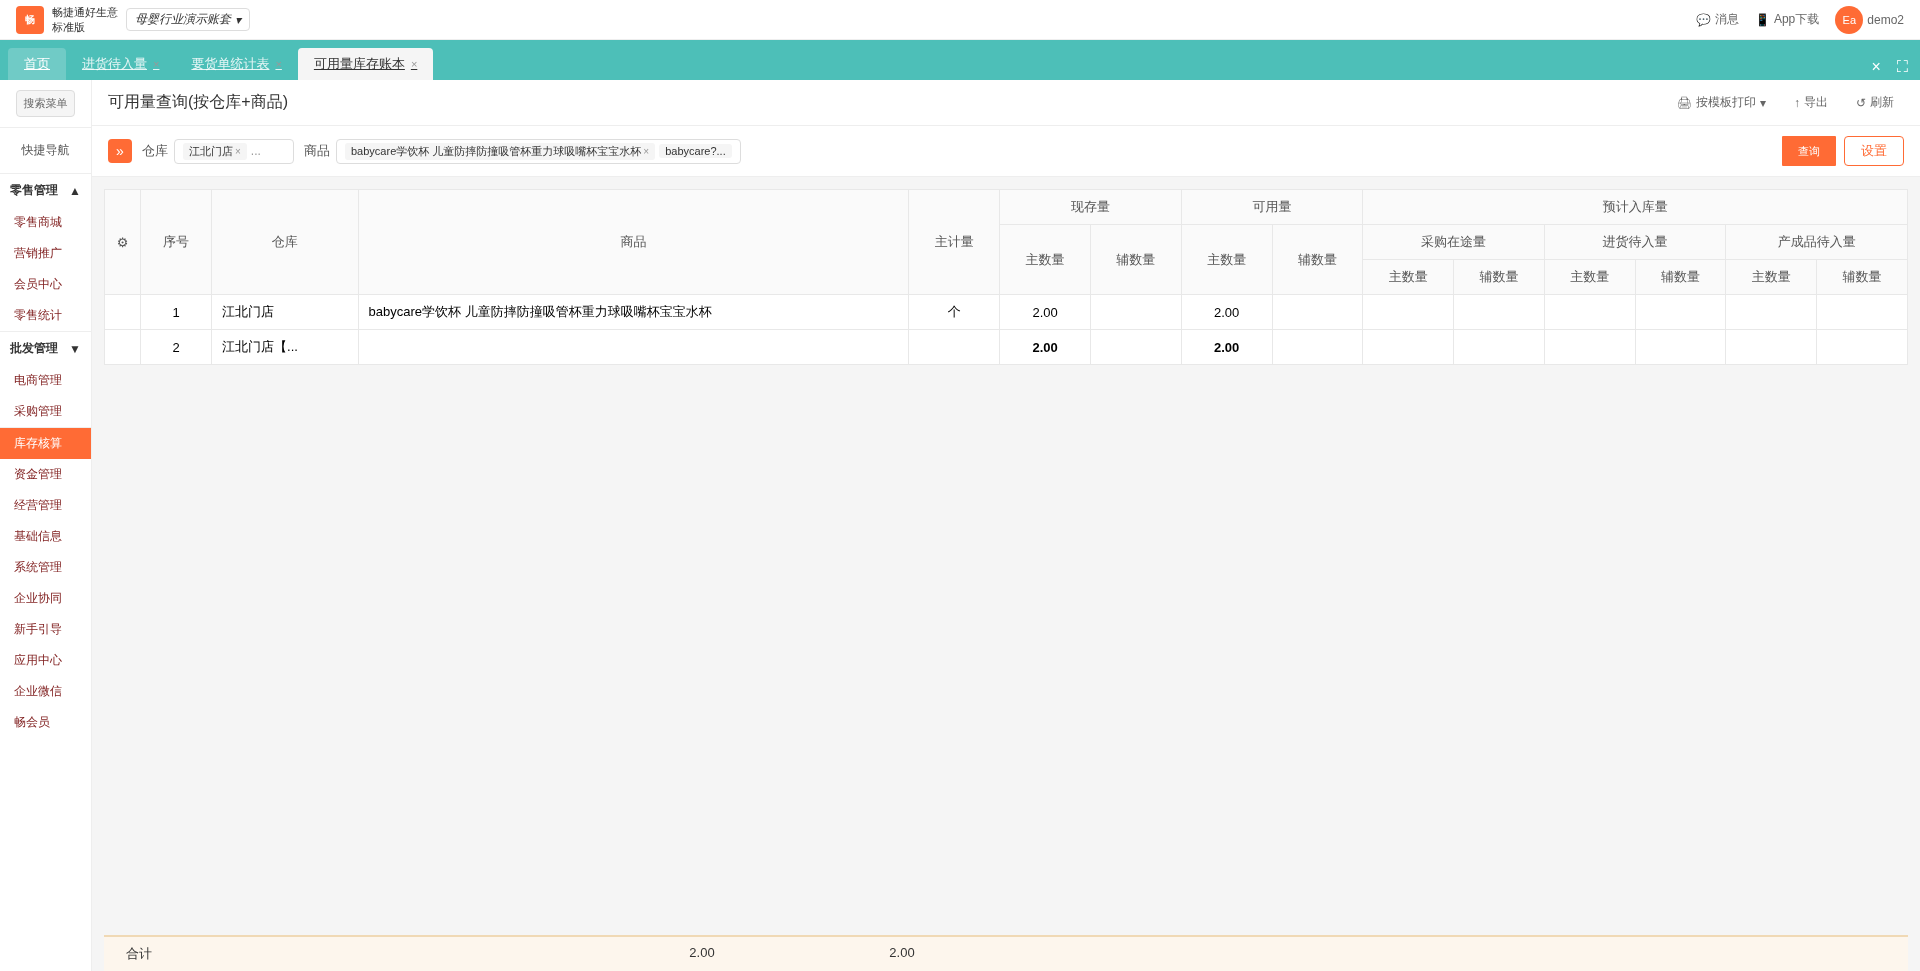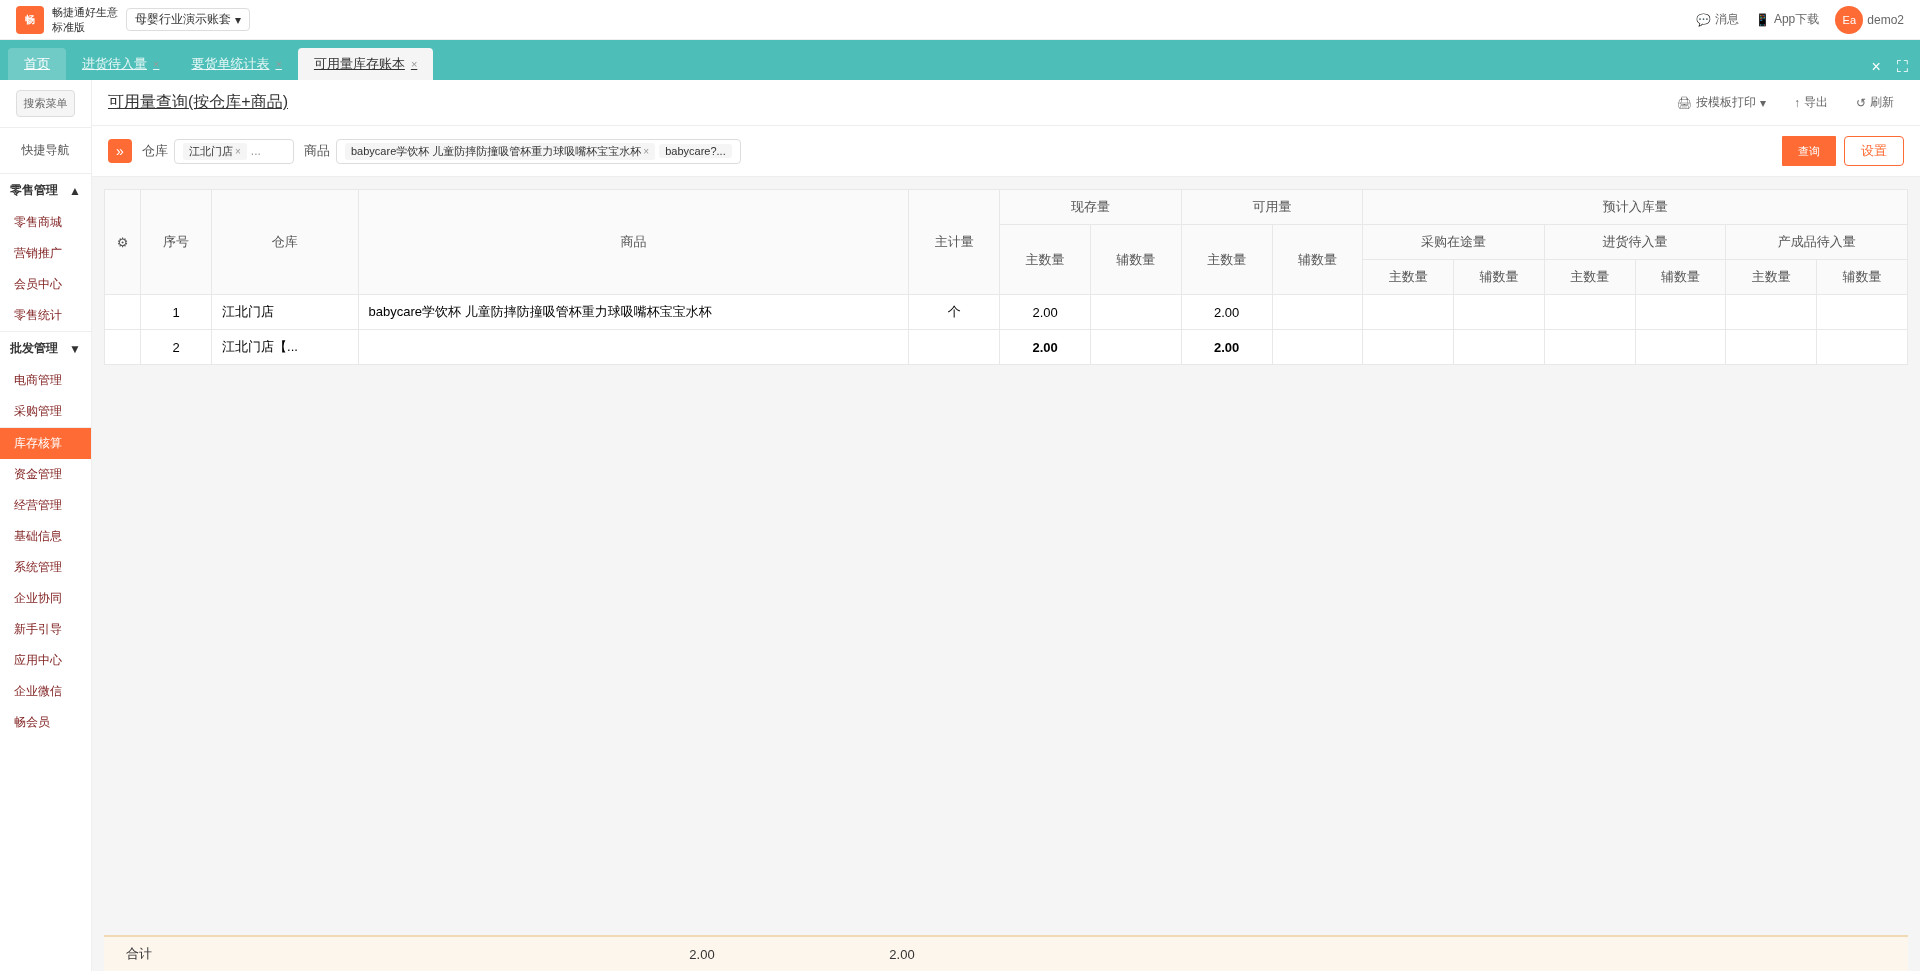--- a/index.html
+++ b/index.html
@@ -12,21 +12,21 @@
       display: flex;
       align-items: center;
       justify-content: space-between;
       padding: 0 16px;
       border-bottom: 1px solid #eee;
       flex-shrink: 0;
     }
     .top-bar-left { display: flex; align-items: center; gap: 8px; }
     .logo-icon { width: 28px; height: 28px; background: #ff6b35; border-radius: 4px; display: flex; align-items: center; justify-content: center; color: white; font-size: 10px; font-weight: bold; }
     .brand-name { font-size: 12px; color: #333; }
-    .industry-select { display: flex; align-items: center; gap: 4px; padding: 2px 8px; border: 1px solid #ddd; border-radius: 4px; font-size: 12px; color: #333; cursor: pointer; }
+    .industry-select { display: flex; align-items: center; gap: 4px; padding: 2px 8px; border: 1px solid #ddd; border-radius: 4px; font-size: 12px; color: #333; cursor: pointer; font-style: italic; }
     .top-bar-right { display: flex; align-items: center; gap: 16px; }
     .top-bar-btn { display: flex; align-items: center; gap: 4px; font-size: 12px; color: #666; cursor: pointer; }
     .avatar { width: 28px; height: 28px; border-radius: 50%; background: #ff6b35; display: flex; align-items: center; justify-content: center; color: white; font-size: 11px; }
 
     
     .nav-tabs {
       height: 40px;
       background: #4DBFB8;
       display: flex;
       align-items: flex-end;
@@ -124,21 +124,21 @@
     
     .page-header {
       background: #fff;
       padding: 10px 16px;
       display: flex;
       align-items: center;
       justify-content: space-between;
       border-bottom: 1px solid #eee;
       flex-shrink: 0;
     }
-    .page-title { font-size: 16px; color: #333; font-weight: 500; text-decoration: underline; }
+    .page-title { font-size: 16px; color: #333; font-weight: 500; }
     .page-actions { display: flex; align-items: center; gap: 8px; }
     .page-action-btn {
       display: flex;
       align-items: center;
       gap: 4px;
       padding: 4px 10px;
       font-size: 12px;
       color: #666;
       cursor: pointer;
       border: none;
@@ -243,21 +243,21 @@
     }
     .data-table .text-left { text-align: left; }
     .settings-icon-cell { width: 36px; background: #fafafa; }
 
     
     .table-footer {
       background: #fdf6ed;
       border-top: 2px solid #f0d9b5;
       padding: 8px 12px;
       display: flex;
-      align-items: center;
+      align-items: flex-start;
       font-size: 13px;
       flex-shrink: 0;
       margin: 0 12px;
     }
     .footer-label { width: 536px; padding-left: 10px; font-weight: 500; color: #333; }
     .footer-val { width: 100px; text-align: center; font-weight: 500; color: #333; }
 
     
     .table-container::-webkit-scrollbar { height: 8px; width: 8px; }
     .table-container::-webkit-scrollbar-track { background: #f0f0f0; }

